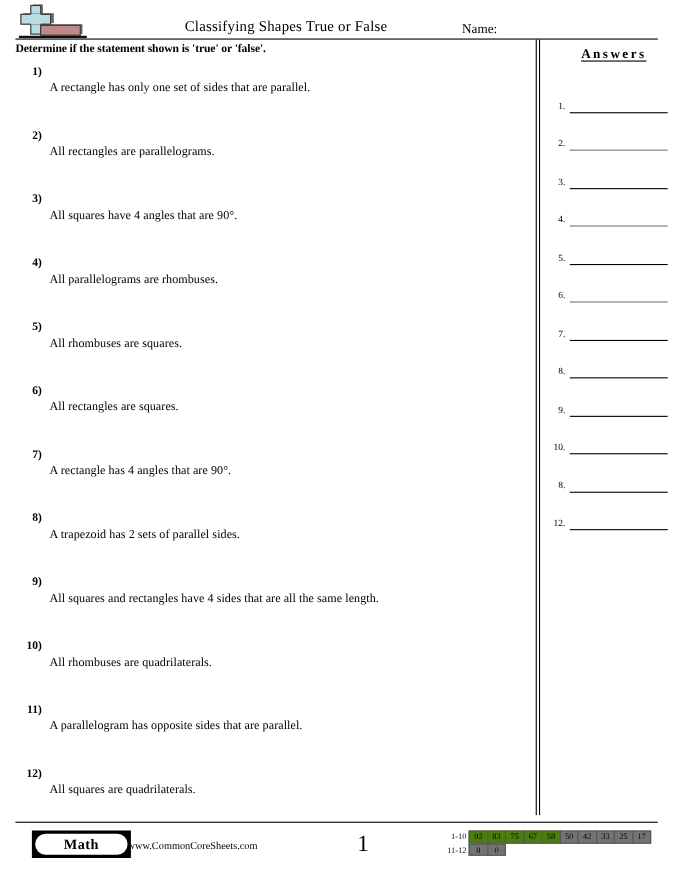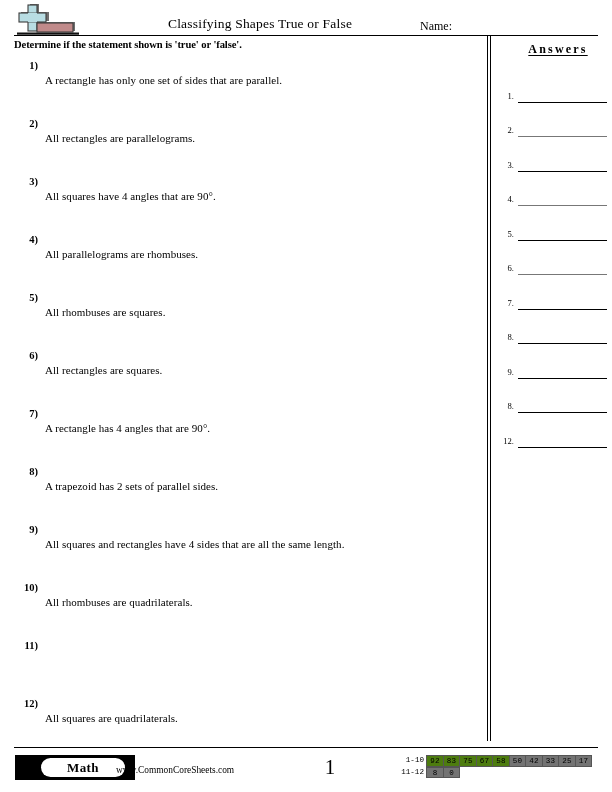--- a/index.html
+++ b/index.html
@@ -149,27 +149,26 @@
 
   
   #footer-rule {
     position: absolute;
     left: 14px; top: 747px;
     width: 584px; height: 0;
     border-top: 1.8px solid #000;
   }
   #math-badge {
     position: absolute;
-    left: 15px; top: 755px;
-    width: 104px; height: 25px;
+    left: 29px; top: 755px;
+    width: 90px; height: 25px;
     background: #000000;
     display: flex;
     align-items: center;
     justify-content: center;
-    padding-left: 16px;
   }
   #math-badge-inner {
     width: 84px; height: 19px;
     background: #ffffff;
     border-radius: 10px;
     display: flex;
     align-items: center;
     justify-content: center;
     font-size: 13px;
     font-weight: bold;
@@ -186,21 +185,20 @@
     width: 60px;
     text-align: center;
     font-size: 21px;
   }
 
   
   #score-grid {
     position: absolute;
     left: 398px; top: 755px;
     font-size: 8px;
-    font-family: Liberation Mono, monospace;
   }
   .sgrow {
     display: flex;
     align-items: stretch;
     height: 11.5px;
   }
   .sglabel {
     width: 26px;
     text-align: right;
     padding-right: 3px;
@@ -293,20 +291,21 @@
   <div class="qrow">
     <span class="qnum">9)</span>
     <span class="qtext">All squares and rectangles have 4 sides that are all the same length.</span>
   </div>
   <div class="qrow">
     <span class="qnum">10)</span>
     <span class="qtext">All rhombuses are quadrilaterals.</span>
   </div>
   <div class="qrow">
     <span class="qnum">11)</span>
+    <span class="qtext">A parallelogram has opposite sides that are parallel.</span>
   </div>
   <div class="qrow">
     <span class="qnum">12)</span>
     <span class="qtext">All squares are quadrilaterals.</span>
   </div>
 </div>
 
 <div id="answers-col">
   <div id="answers-title">Answers</div>
   <div id="answers-list">
@@ -337,20 +336,24 @@
     <div class="arow">
       <span class="anum">7.</span>
       <span class="aline"></span>
     </div>
     <div class="arow">
       <span class="anum">8.</span>
       <span class="aline"></span>
     </div>
     <div class="arow">
       <span class="anum">9.</span>
+      <span class="aline"></span>
+    </div>
+    <div class="arow">
+      <span class="anum">10.</span>
       <span class="aline"></span>
     </div>
     <div class="arow">
       <span class="anum">8.</span>
       <span class="aline"></span>
     </div>
     <div class="arow">
       <span class="anum">12.</span>
       <span class="aline"></span>
     </div>

